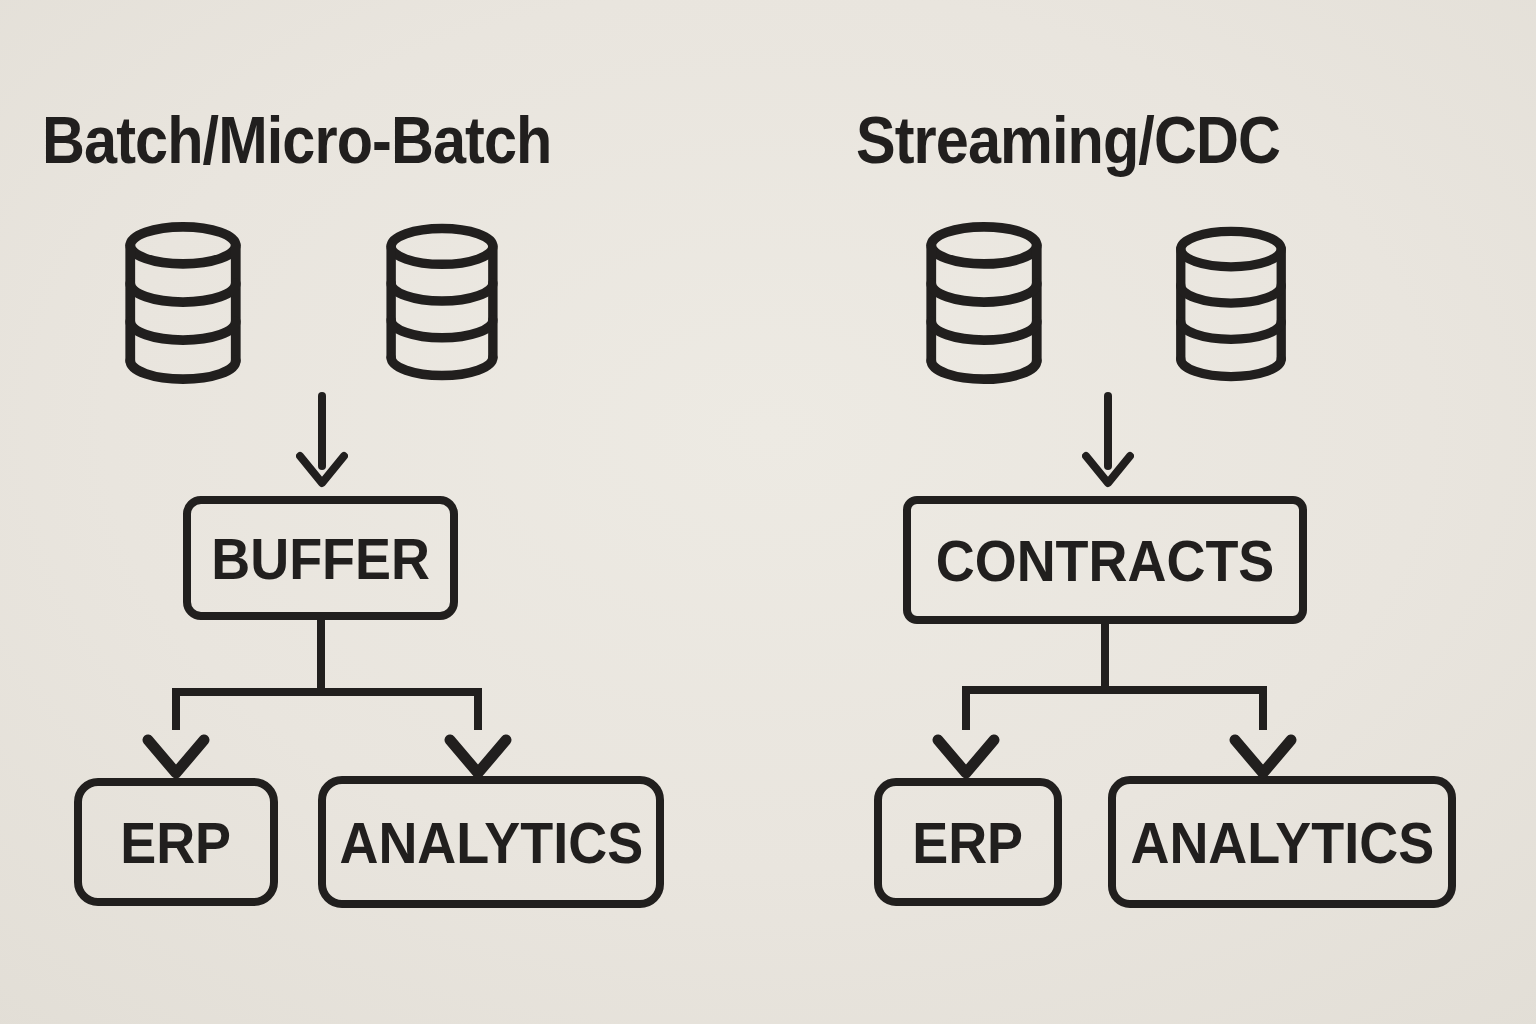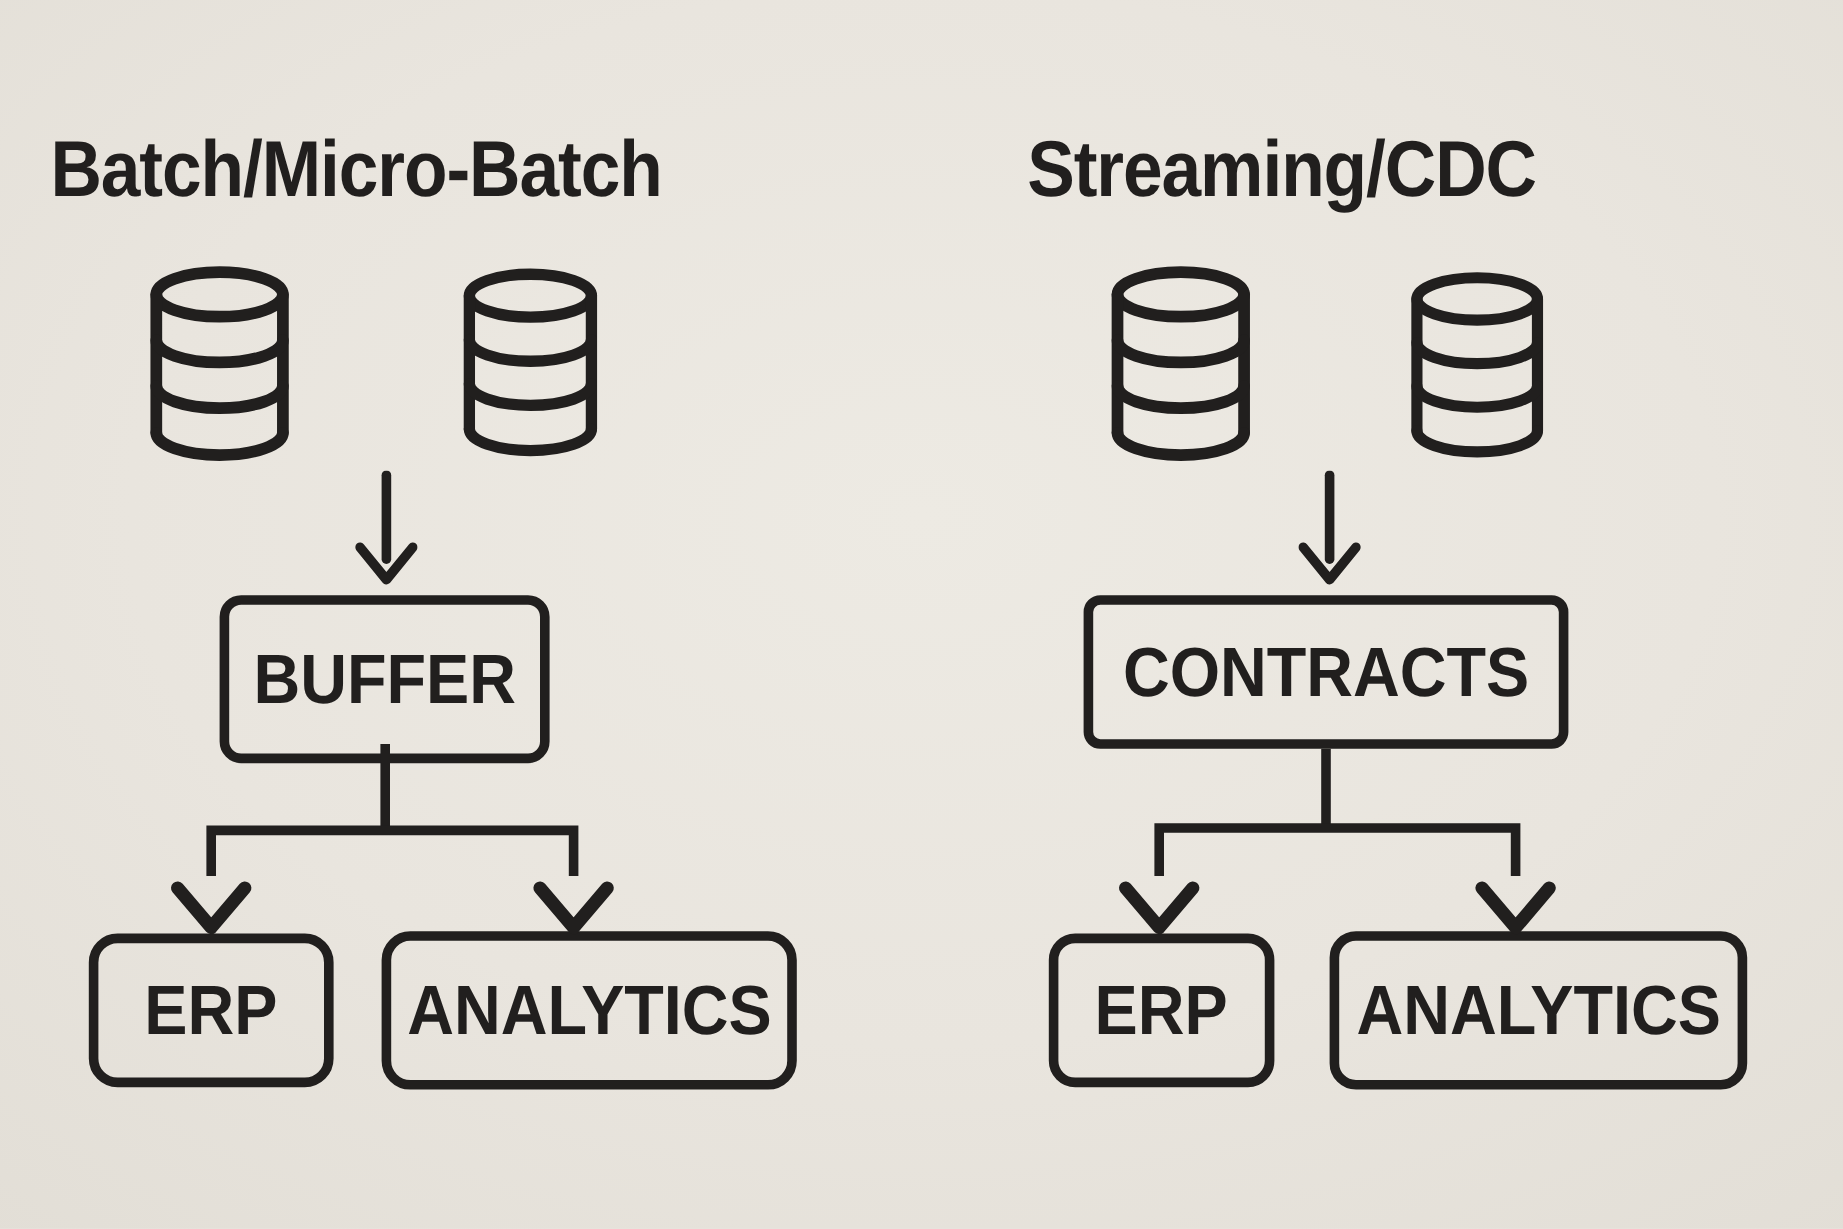--- a/index.html
+++ b/index.html
@@ -51,21 +51,21 @@
     background:transparent;
   }
   .box .lbl{
     font-size:58px;
     font-weight:700;
     letter-spacing:0px;
     transform:scaleX(0.93);
     color:var(--ink);
     white-space:nowrap;
   }
-  .hub-left{left:183px;top:496px;width:275px;height:140px;border-radius:18px;}
+  .hub-left{left:183px;top:496px;width:275px;height:124px;border-radius:18px;}
   .hub-right{left:903px;top:496px;width:404px;height:128px;border-radius:14px;}
   .erp-left{left:74px;top:778px;width:204px;height:128px;border-radius:24px;}
   .ana-left{left:318px;top:776px;width:346px;height:132px;border-radius:24px;}
   .erp-right{left:874px;top:778px;width:188px;height:128px;border-radius:22px;}
   .ana-right{left:1108px;top:776px;width:348px;height:132px;border-radius:22px;}
 
   .overlay{
     position:absolute;left:0;top:0;width:1536px;height:1024px;
     pointer-events:none;
   }

